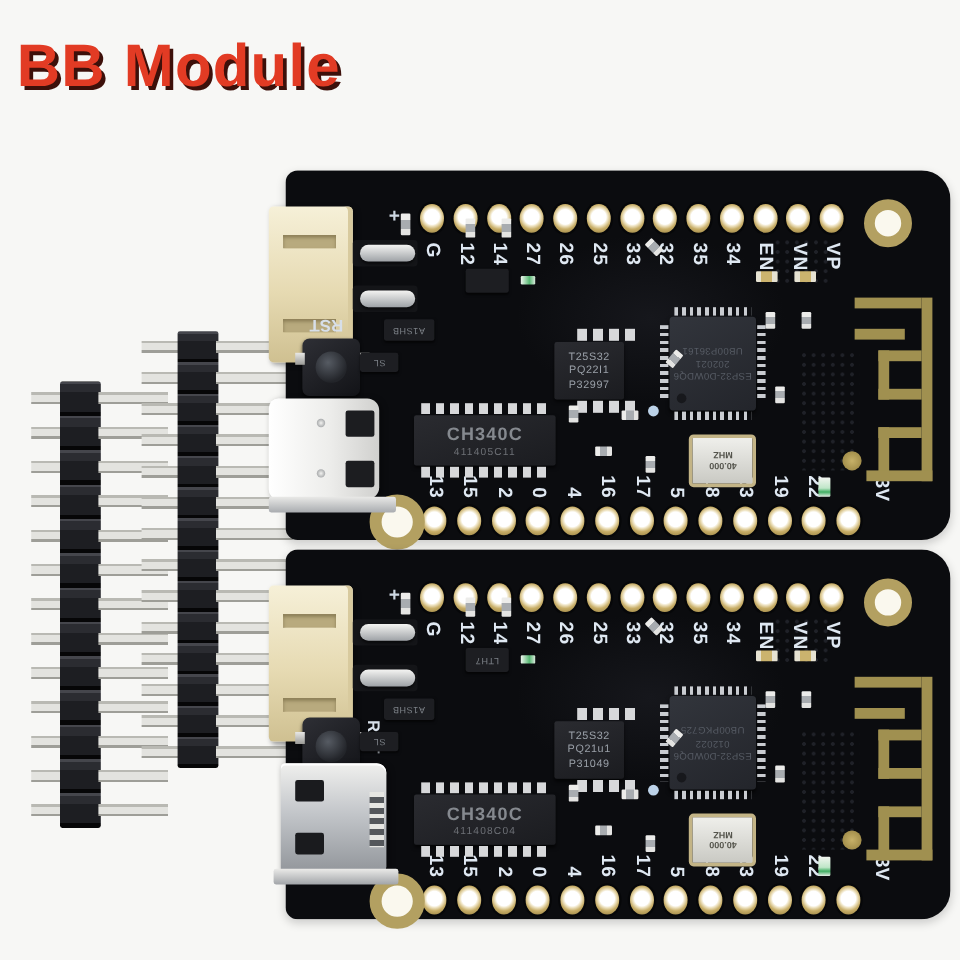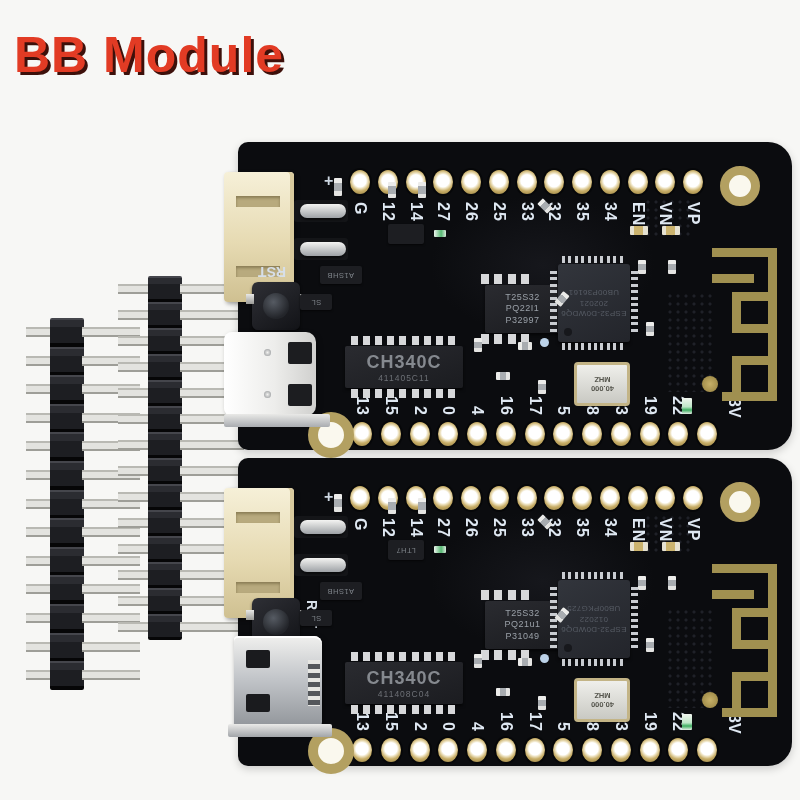--- a/index.html
+++ b/index.html
@@ -80,27 +80,27 @@
   .musb-pins{position:absolute;left:74px;top:24px;width:12px;height:46px;
         background:repeating-linear-gradient(180deg,#e6e6e2 0 4px,#54575b 4px 9px);}
   .musb-base{position:absolute;left:-10px;top:266px;width:104px;height:13px;
         background:linear-gradient(180deg,#eaeae8,#a2a5a9);border-radius:2px;}
 
   
   .chip{position:absolute;background:linear-gradient(160deg,#2a2b30,#1b1c20);border-radius:2px;
         display:flex;flex-direction:column;align-items:center;justify-content:center;
         box-shadow:0 2px 3px rgba(0,0,0,.6);}
   .ch340{left:107px;top:204px;width:118px;height:42px;}
-  .ch340 .l1{font-size:18px;font-weight:bold;color:#85898f;letter-spacing:1px;}
+  .ch340 .l1{font-size:15px;font-weight:bold;color:#85898f;letter-spacing:1px;}
   .ch340 .l2{font-size:8.5px;color:#6d7076;letter-spacing:1px;}
   .ch-pins{position:absolute;left:113px;width:106px;height:9px;
            background:repeating-linear-gradient(90deg,#d7d8da 0 7px,transparent 7px 12.1px);}
   .ch-pins.top{top:194px;} .ch-pins.bot{top:247px;}
 
-  .flash{left:247px;top:143px;width:75px;height:48px;}
+  .flash{left:224px;top:143px;width:58px;height:48px;}
   .flash span{font-size:9px;color:#9aa0a8;line-height:1.25;letter-spacing:.5px;}
   .fl-pins{position:absolute;left:243px;width:52px;height:10px;
            background:repeating-linear-gradient(90deg,#d7d8da 0 8px,transparent 8px 13.3px);}
   .fl-pins.top{top:132px;} .fl-pins.bot{top:192px;}
 
   .esp{left:320px;top:122px;width:72px;height:78px;background:linear-gradient(150deg,#32353c,#23252b);
        border-radius:3px;}
   .esp .rot{transform:rotate(180deg);display:flex;flex-direction:column;align-items:center;}
   .esp span{font-size:8px;color:#565b64;line-height:1.3;letter-spacing:.3px;}
   .esp::after{content:"";position:absolute;left:6px;bottom:6px;width:8px;height:8px;border-radius:50%;background:#17181c;}

